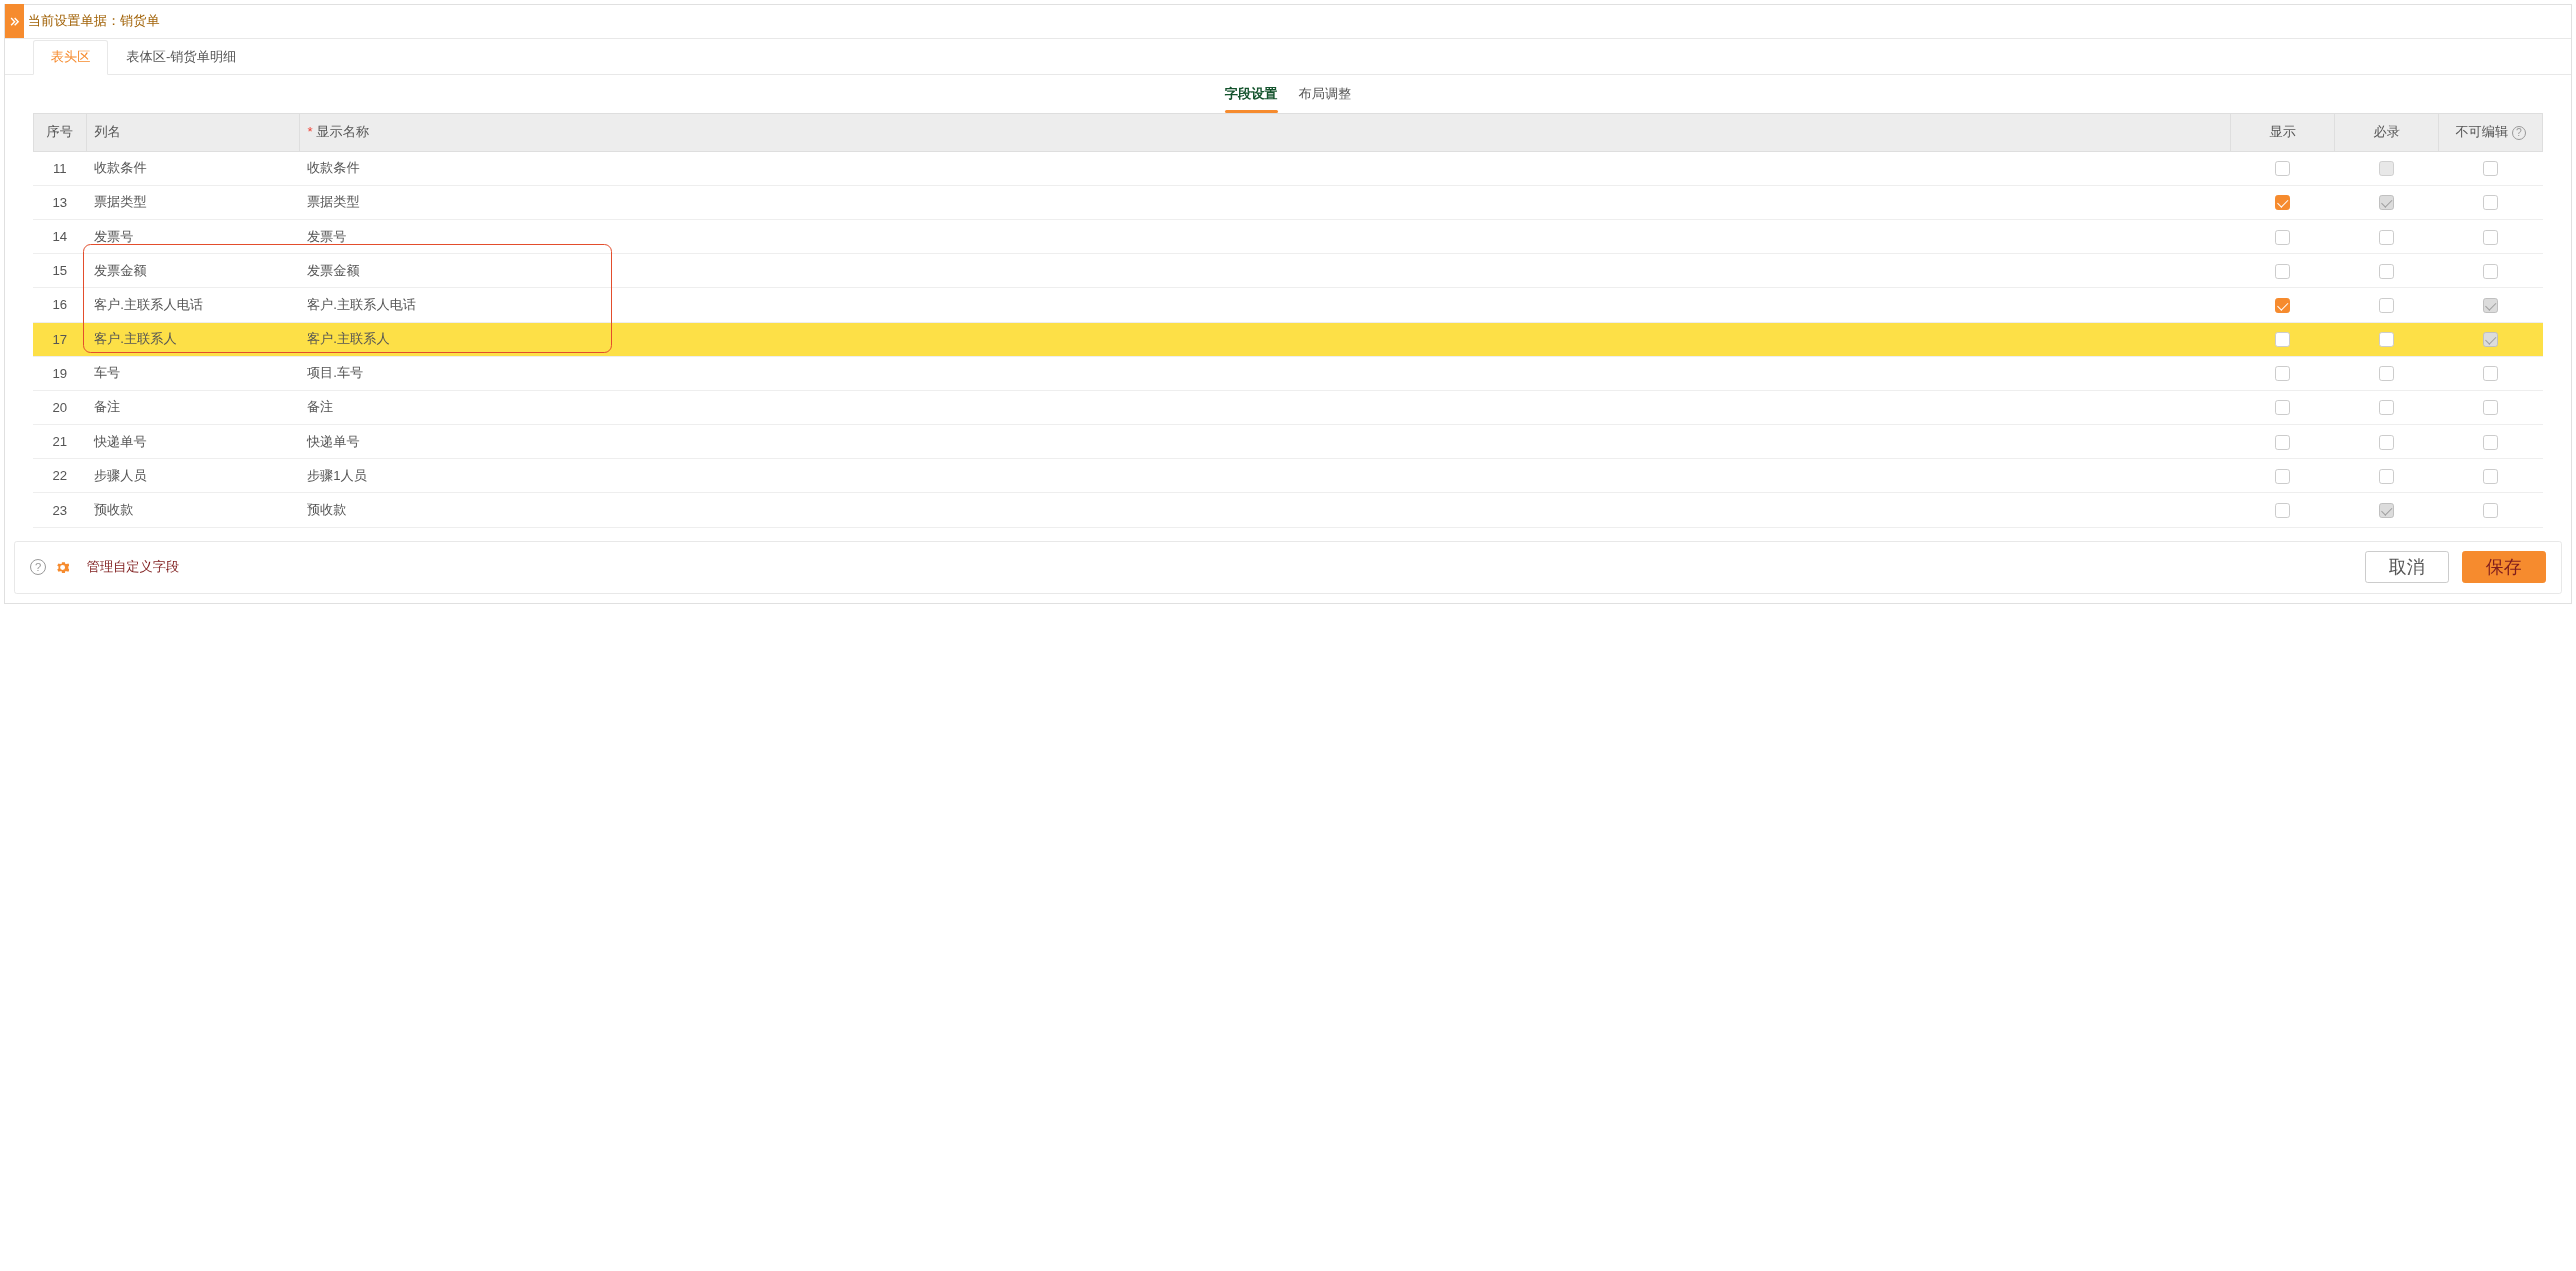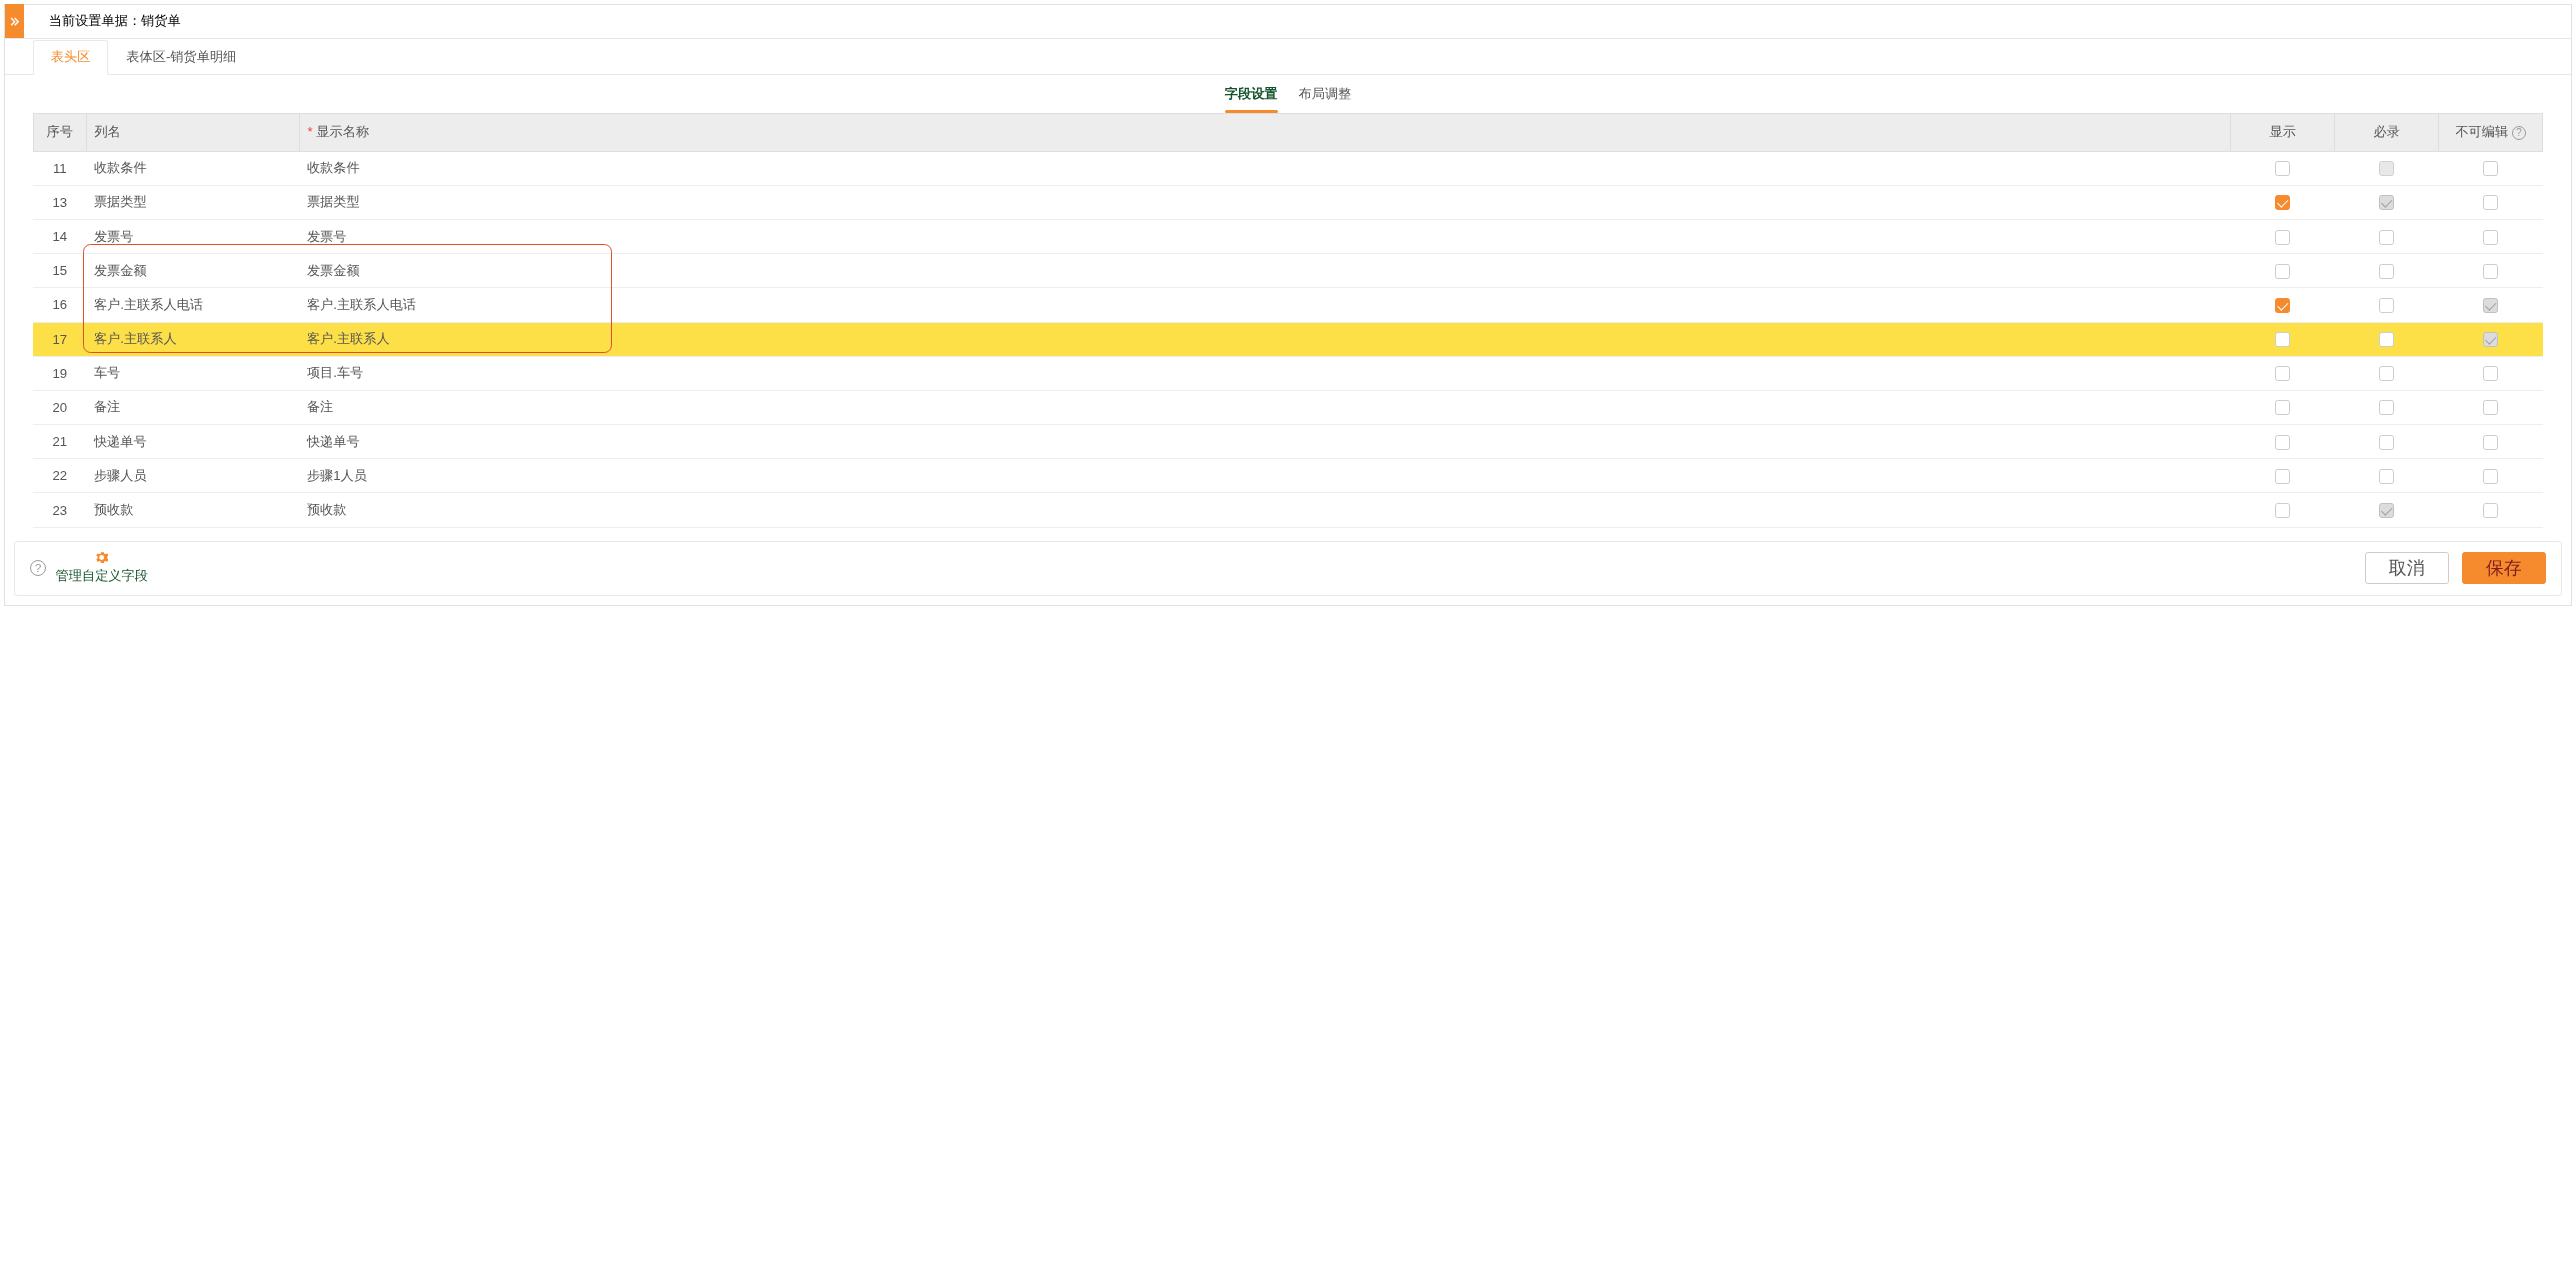--- a/index.html
+++ b/index.html
@@ -27,22 +27,22 @@
   height: 34px;
   background: #f68b2e;
   color: #fff;
   display: flex;
   align-items: center;
   justify-content: center;
   cursor: pointer;
 }
 .expand-handle svg { width: 11.3px; height: 11.3px; }
 .topbar-title {
-  padding-left: 25px;
-  color: #000000;
+  padding-left: 4px;
+  color: #a16207;
   text-align: right;
 }
 
 
 .tab-row1 {
   display: flex;
   padding-left: 28px;
   border-bottom: 0.9px solid #e8e8e8;
   height: 36px;
 }
@@ -209,26 +209,25 @@
   width:16px; height:16px;
   border:0.9px solid #999;
   border-radius:50%;
   display:flex;
   align-items:center;
   justify-content:center;
   font-size:11.3px;
   color:#999;
 }
 .gear-link {
-  color:#14532d;
+  color:#7f1d1d;
   cursor:pointer;
   display:flex;
   align-items:center;
-  gap:3px;
-  flex-direction:column;
+  gap:18px;
 }
 .gear-link svg { width:13.2px; height:13.2px; }
 .btn {
   height:32px;
   padding:0 23px;
   border-radius:2.8px;
   cursor:pointer;
   font-size:18px;
   border:0.9px solid #ccc;
   background:#fff;

